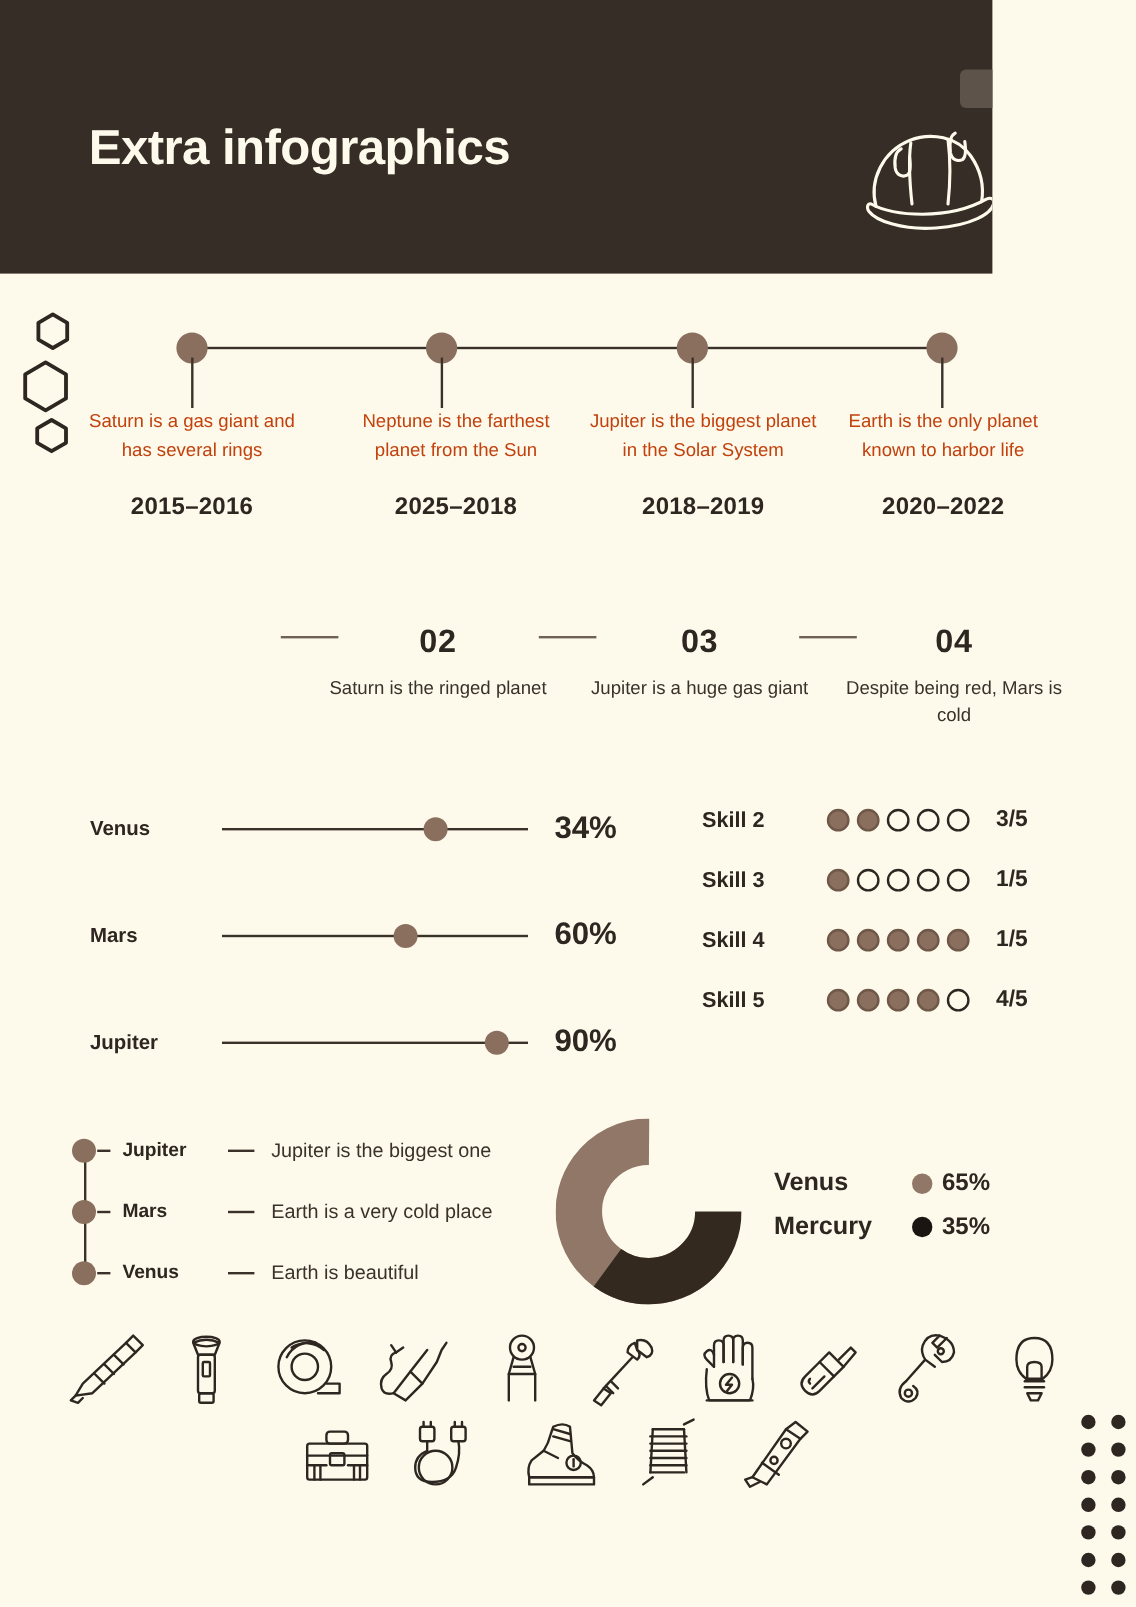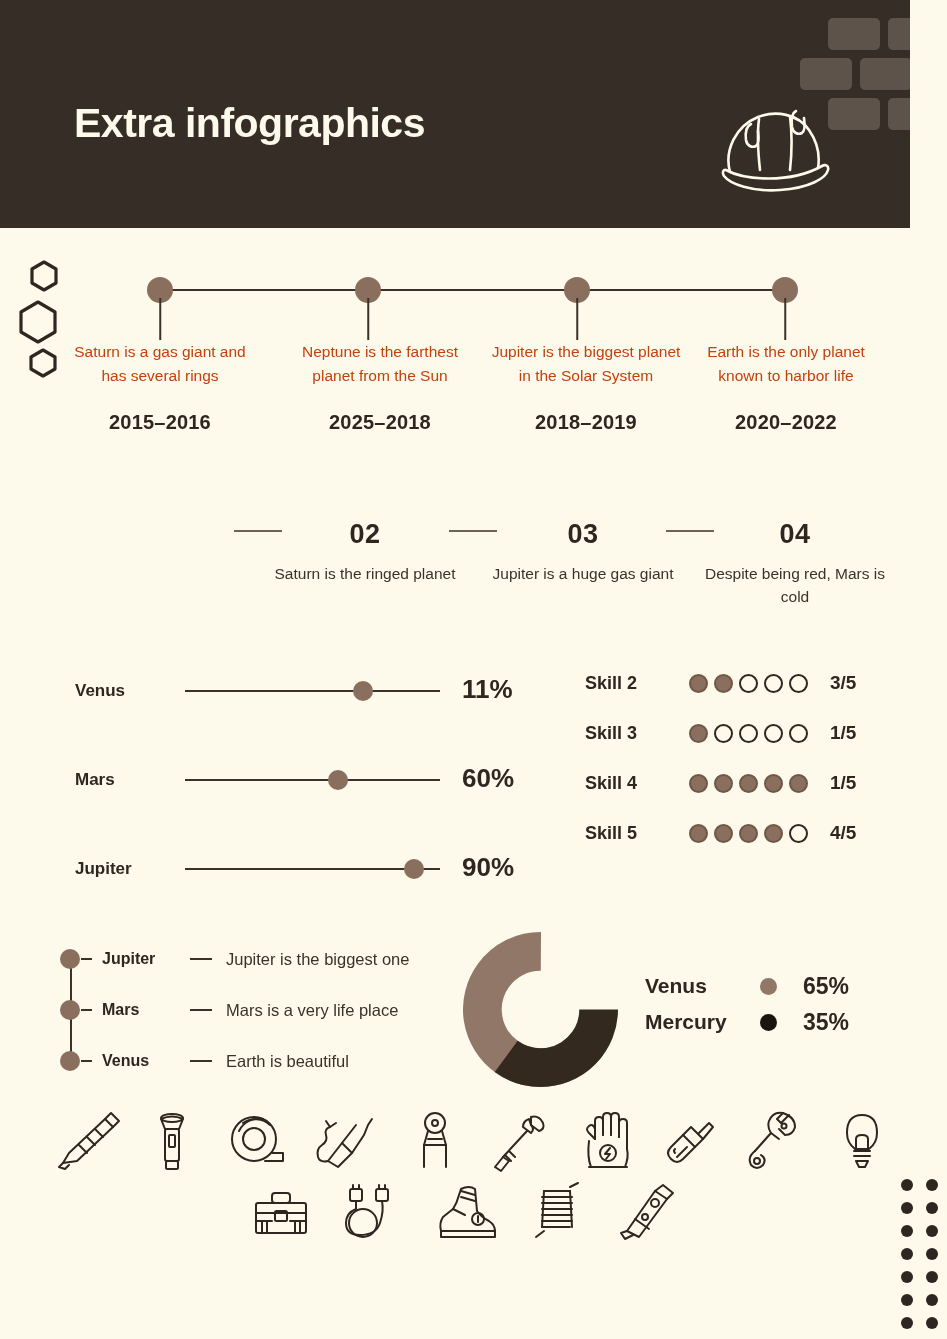--- a/index.html
+++ b/index.html
@@ -9,21 +9,21 @@
     background: #fdfaec;
     font-family: "Liberation Sans", sans-serif;
     overflow: hidden;
     position: relative;
   }
 
   
   .header {
     position: absolute;
     top: 0; left: 0;
-    width: 910px;
+    width: 827px;
     height: 228px;
     background: #362e26;
     overflow: hidden;
   }
   .header-title {
     position: absolute;
     left: 74px;
     top: 100px;
     font-size: 41px;
     font-weight: bold;
@@ -211,22 +211,22 @@
     font-size: 21px;
     font-weight: bold;
     color: #2e2620;
   }
   .dl-swatch {
     width: 17px; height: 17px;
     border-radius: 50%;
     flex: none;
   }
   .dl-pct {
-    margin-left: 26px;
-    font-size: 23px;
+    margin-left: 8px;
+    font-size: 20px;
     font-weight: bold;
     color: #2e2620;
   }
 
   
   .icons-r1 { position: absolute; left: 0; top: 1105px; width: 947px; height: 75px; }
   .icons-r2 { position: absolute; left: 0; top: 1175px; width: 947px; height: 75px; }
   .icon-cell { position: absolute; width: 74px; height: 72px; transform: translateX(-50%); }
 
   
@@ -322,21 +322,21 @@
     <div class="step-num">04</div>
     <div class="step-desc">Despite being red, Mars is cold</div>
   </div>
 </div>
 
 <div class="sliders">
   <div class="slider-row" style="top:24px;">
     <div class="sl-label">Venus</div>
     <div class="sl-track"></div>
     <div class="sl-knob" style="left:363px;"></div>
-    <div class="sl-pct">11%</div>
+    <div class="sl-pct">34%</div>
   </div>
 
   <div class="slider-row" style="top:113px;">
     <div class="sl-label">Mars</div>
     <div class="sl-track"></div>
     <div class="sl-knob" style="left:338px;"></div>
     <div class="sl-pct">60%</div>
   </div>
 
   <div class="slider-row" style="top:202px;">
@@ -407,21 +407,21 @@
     <span class="pl-name">Jupiter</span>
     <span class="pl-dash2"></span>
     <span class="pl-text">Jupiter is the biggest one</span>
   </div>
 
   <div class="pl-row" style="top:57px;">
     <span class="pl-dot"></span>
     <span class="pl-dash1"></span>
     <span class="pl-name">Mars</span>
     <span class="pl-dash2"></span>
-    <span class="pl-text">Mars is a very life place</span>
+    <span class="pl-text">Earth is a very cold place</span>
   </div>
 
   <div class="pl-row" style="top:108px;">
     <span class="pl-dot"></span>
     <span class="pl-dash1"></span>
     <span class="pl-name">Venus</span>
     <span class="pl-dash2"></span>
     <span class="pl-text">Earth is beautiful</span>
   </div>
 </div>

